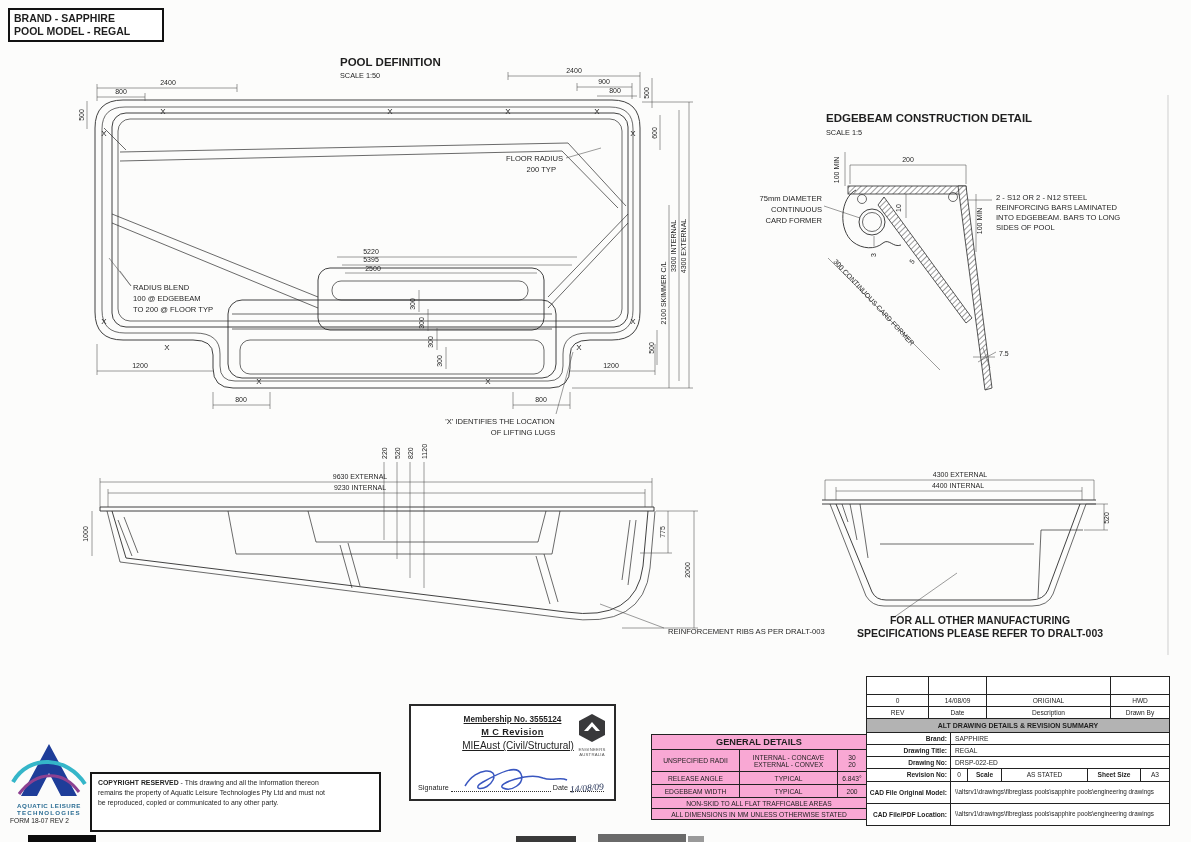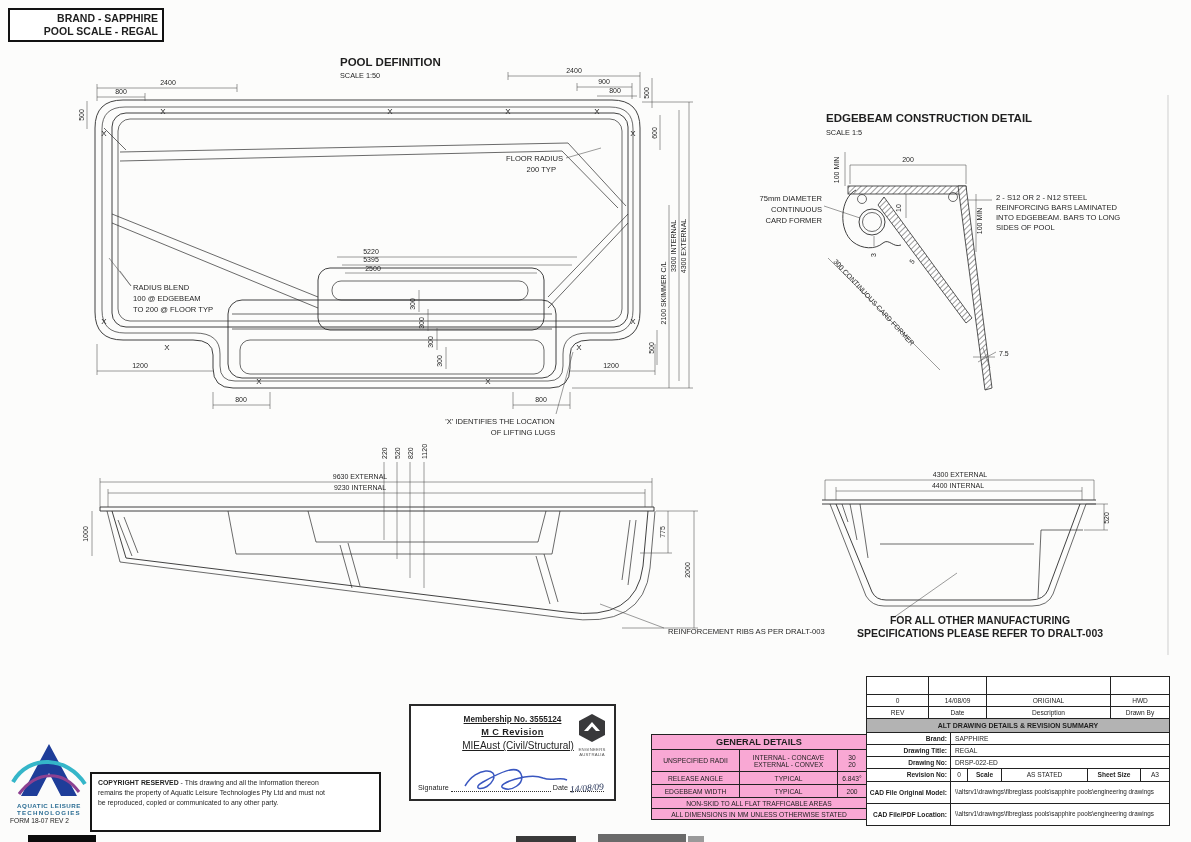--- a/index.html
+++ b/index.html
@@ -12,21 +12,21 @@
   .ttl{font-size:11.5px;font-weight:bold;}
   .sc{font-size:7.3px;}
   .xm{font-size:8px;}
   .nb{font-size:10.5px;font-weight:bold;}
   .ln{stroke:#2b2b2b;stroke-width:0.9;fill:none;}
   .l2{stroke:#2b2b2b;stroke-width:0.7;fill:none;}
   .dim{stroke:#4a4a4a;stroke-width:0.55;fill:none;}
   .hatch{stroke:#2b2b2b;stroke-width:0.8;}
   
   .hdr{position:absolute;left:8px;top:8px;width:144px;border:2px solid #111;background:#fff;
-       font-weight:bold;font-size:10.5px;line-height:13px;padding:2px 4px;text-align:right;}
+       font-weight:bold;font-size:10.5px;line-height:13px;padding:2px 4px;}
   
   .stamp{position:absolute;left:688px;top:26px;width:170px;text-align:center;
          font-weight:bold;font-size:11.5px;line-height:14px;letter-spacing:.3px;}
   
   .mem{position:absolute;left:409px;top:704px;width:203px;height:93px;border:2px solid #2a2a2a;background:#fff;text-decoration:underline;}
   .mem .m1{margin-top:9px;text-align:center;font-weight:bold;font-size:8.2px;}
   .mem .m2{text-align:center;font-weight:bold;font-size:9.2px;margin-top:3px;letter-spacing:.4px;}
   .mem .m3{text-align:center;font-size:10px;margin-top:3px;padding-left:11px;}
   .mem .sigrow{position:absolute;left:7px;right:8px;bottom:7px;display:flex;align-items:flex-end;font-size:7.2px;text-align:center;}
   .mem .dots{flex:1;border-bottom:1.3px dotted #333;height:8px;margin:0 2px;}
@@ -358,21 +358,21 @@
 
     <text x="980" y="624" class="nb" text-anchor="middle">FOR ALL OTHER MANUFACTURING</text>
     <text x="980" y="637" class="nb" text-anchor="middle">SPECIFICATIONS PLEASE REFER TO DRALT-003</text>
   </g>
 
   <line x1="1168" y1="95" x2="1168" y2="655" stroke="#cfcfcf" stroke-width="1"></line>
 </svg>
 
 <div class="hdr">
   <div>BRAND - SAPPHIRE</div>
-  <div>POOL SCALE - REGAL</div>
+  <div>POOL MODEL - REGAL</div>
 </div>
 
 
 <div class="mem">
   <div class="m1">Membership No. 3555124</div>
   <div class="m2">M C Revision</div>
   <div class="m3">MIEAust (Civil/Structural)</div>
   <div class="hex">
     <svg width="30" height="30" viewBox="0 0 30 30">
       <polygon points="15,1 28,8 28,22 15,29 2,22 2,8" fill="#39393b"></polygon>

